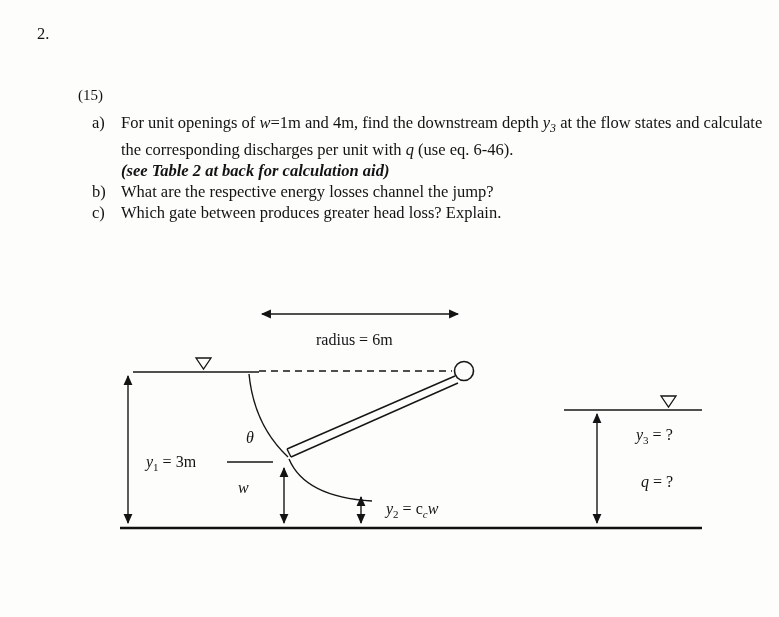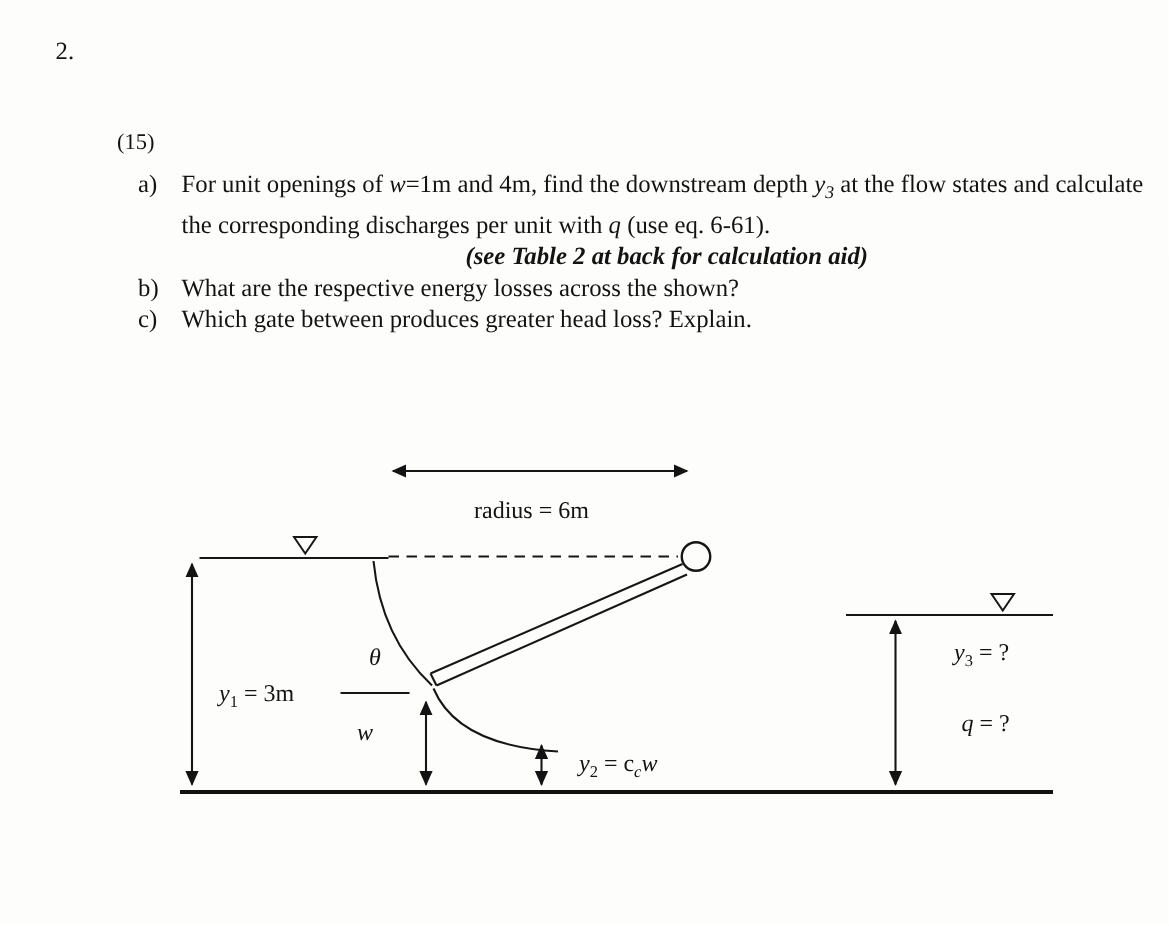--- a/index.html
+++ b/index.html
@@ -8,21 +8,21 @@
     background:#fdfdfb; color:#131313; overflow:hidden;
     font-family:"Liberation Serif", serif; font-size:16.5px;
   }
   .pnum   { position:absolute; left:37px;  top:24px; }
   .intro  { position:absolute; left:92px;  top:24px; width:664px; line-height:21px; }
   .points { position:absolute; left:30px;  top:87px; font-size:15px;margin-left:48px; }
   .parts  { position:absolute; left:92px;  top:112px; width:676px; }
   .part   { display:flex; line-height:21px; margin-bottom:0; }
   .plabel { flex:0 0 29px; }
   .ptxt   { flex:1; width:640px; }
-  .note   { font-weight:bold; font-style:italic;text-align:center; }
+  .note   { font-weight:bold; font-style:italic; }
   i       { font-style:italic; }
   sub     { font-size:0.72em; }
   sub.it  { font-style:italic; }
   svg.diagram { position:absolute; left:0; top:0; }
   .dline  { stroke:#161616; stroke-width:1.4; fill:none; }
   .thick  { stroke:#111; stroke-width:2.6; }
   .dlabel { font-family:"Liberation Serif", serif; font-size:16px; fill:#131313; }
   .sub-t  { font-size:11px; }
 </style>
 </head>
@@ -32,28 +32,28 @@
 
   <div class="pnum">2.</div>
 
 
   <div class="points">(15)</div>
 
   <div class="parts">
 
     <div class="part">
       <span class="plabel">a)</span>
-      <span class="ptxt"><span>For unit openings of  </span><i>w</i><span>=1m and 4m, find the downstream depth </span><i>y</i><sub class="it">3</sub><span> at the flow states and calculate the corresponding discharges per unit with </span><i>q</i><span> (use eq. 6-61).</span>
+      <span class="ptxt"><span>For unit openings of  </span><i>w</i><span>=1m and 4m, find the downstream depth </span><i>y</i><sub class="it">3</sub><span> at the flow states and calculate the corresponding discharges per unit with </span><i>q</i><span> (use eq. 6-46).</span>
         <div class="note">(see Table 2 at back for calculation aid)</div>
       </span>
     </div>
 
     <div class="part">
       <span class="plabel">b)</span>
-      <span class="ptxt">What are the respective energy losses across the shown?</span>
+      <span class="ptxt">What are the respective energy losses channel the jump?</span>
     </div>
 
     <div class="part">
       <span class="plabel">c)</span>
       <span class="ptxt">Which gate between produces greater head loss? Explain.</span>
     </div>
 
   </div>
 
   <svg class="diagram" width="779" height="617" viewBox="0 0 779 617" xmlns="http://www.w3.org/2000/svg">

